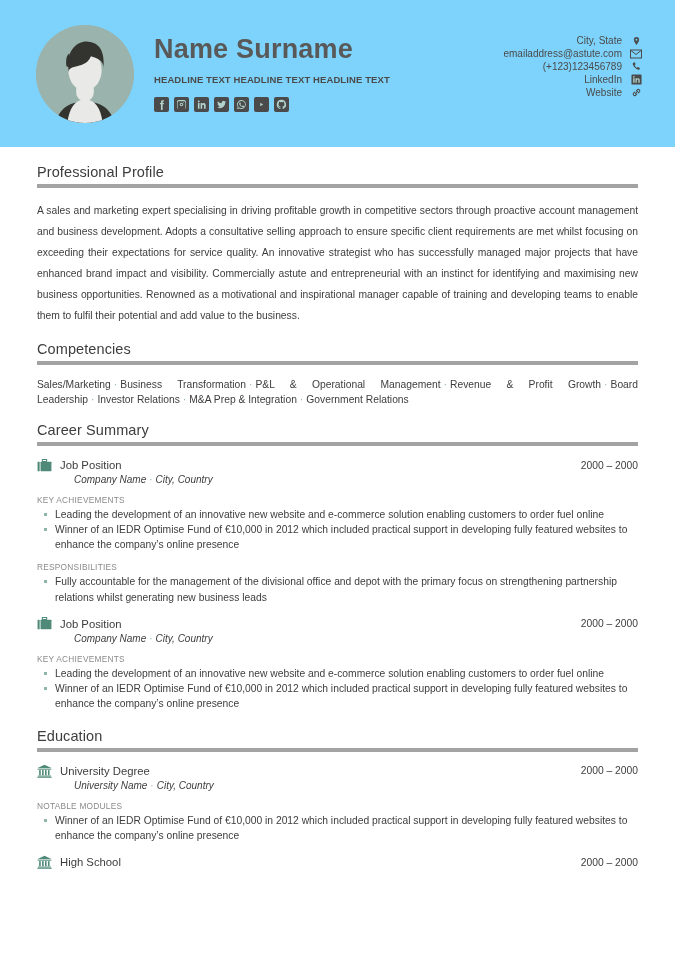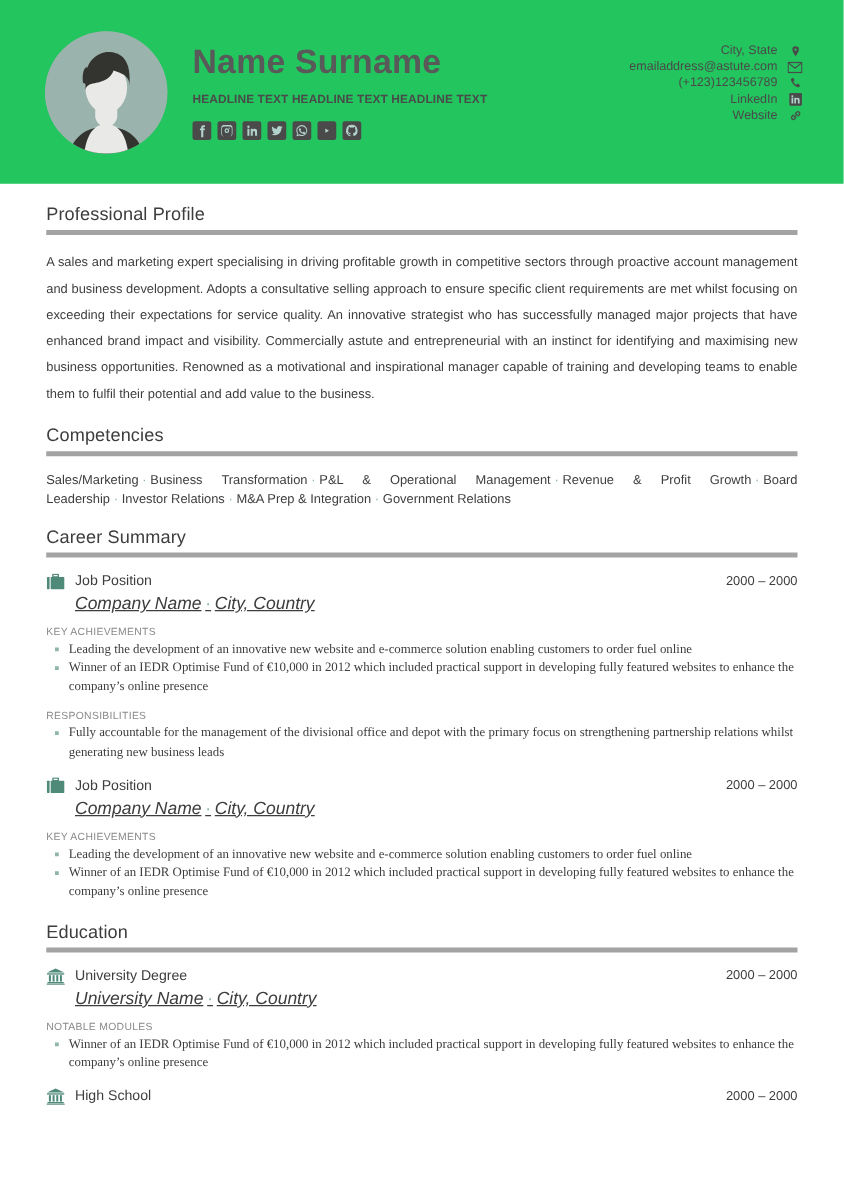--- a/index.html
+++ b/index.html
@@ -10,21 +10,21 @@
   body {
     width: 675px;
     height: 956px;
     font-family: "Liberation Sans", sans-serif;
     color: #3d3d3d;
     overflow: hidden;
   }
 
   
   .header {
-    background: #22c55e;
+    background: #7dd3fc;
     height: 147px;
     box-sizing: border-box;
     padding: 0 33px 0 36px;
     display: flex;
     align-items: center;
     position: relative;
   }
   .avatar-wrap {
     width: 98px;
     height: 98px;
@@ -155,41 +155,39 @@
     margin-left: 7px;
     flex: 1 1 auto;
   }
   .entry-dates {
     font-size: 10.3px;
     color: #3d3d3d;
     flex: 0 0 auto;
     white-space: nowrap;
   }
   .entry-sub {
-    margin-left: 23px;
+    margin-left: 37px;
     margin-top: 2px;
-    font-size: 14px;
+    font-size: 10px;
     font-style: italic;
     color: #3d3d3d;
-    text-decoration: underline;
   }
   .entry-sub .dot-sep { font-style: normal; }
 
   .sublabel {
     margin-top: 10px;
     font-size: 8.3px;
     letter-spacing: 0.25px;
     color: #8a8a8a;
     text-transform: uppercase;
   }
   ul.bullets {
     margin: 2px 0 0 0;
     padding: 0;
     list-style: none;
-    font-family: Liberation Serif, serif;
   }
   ul.bullets li {
     position: relative;
     padding-left: 18px;
     font-size: 10.3px;
     line-height: 15.1px;
     color: #3d3d3d;
     text-align: left;
   }
   ul.bullets li::before {

